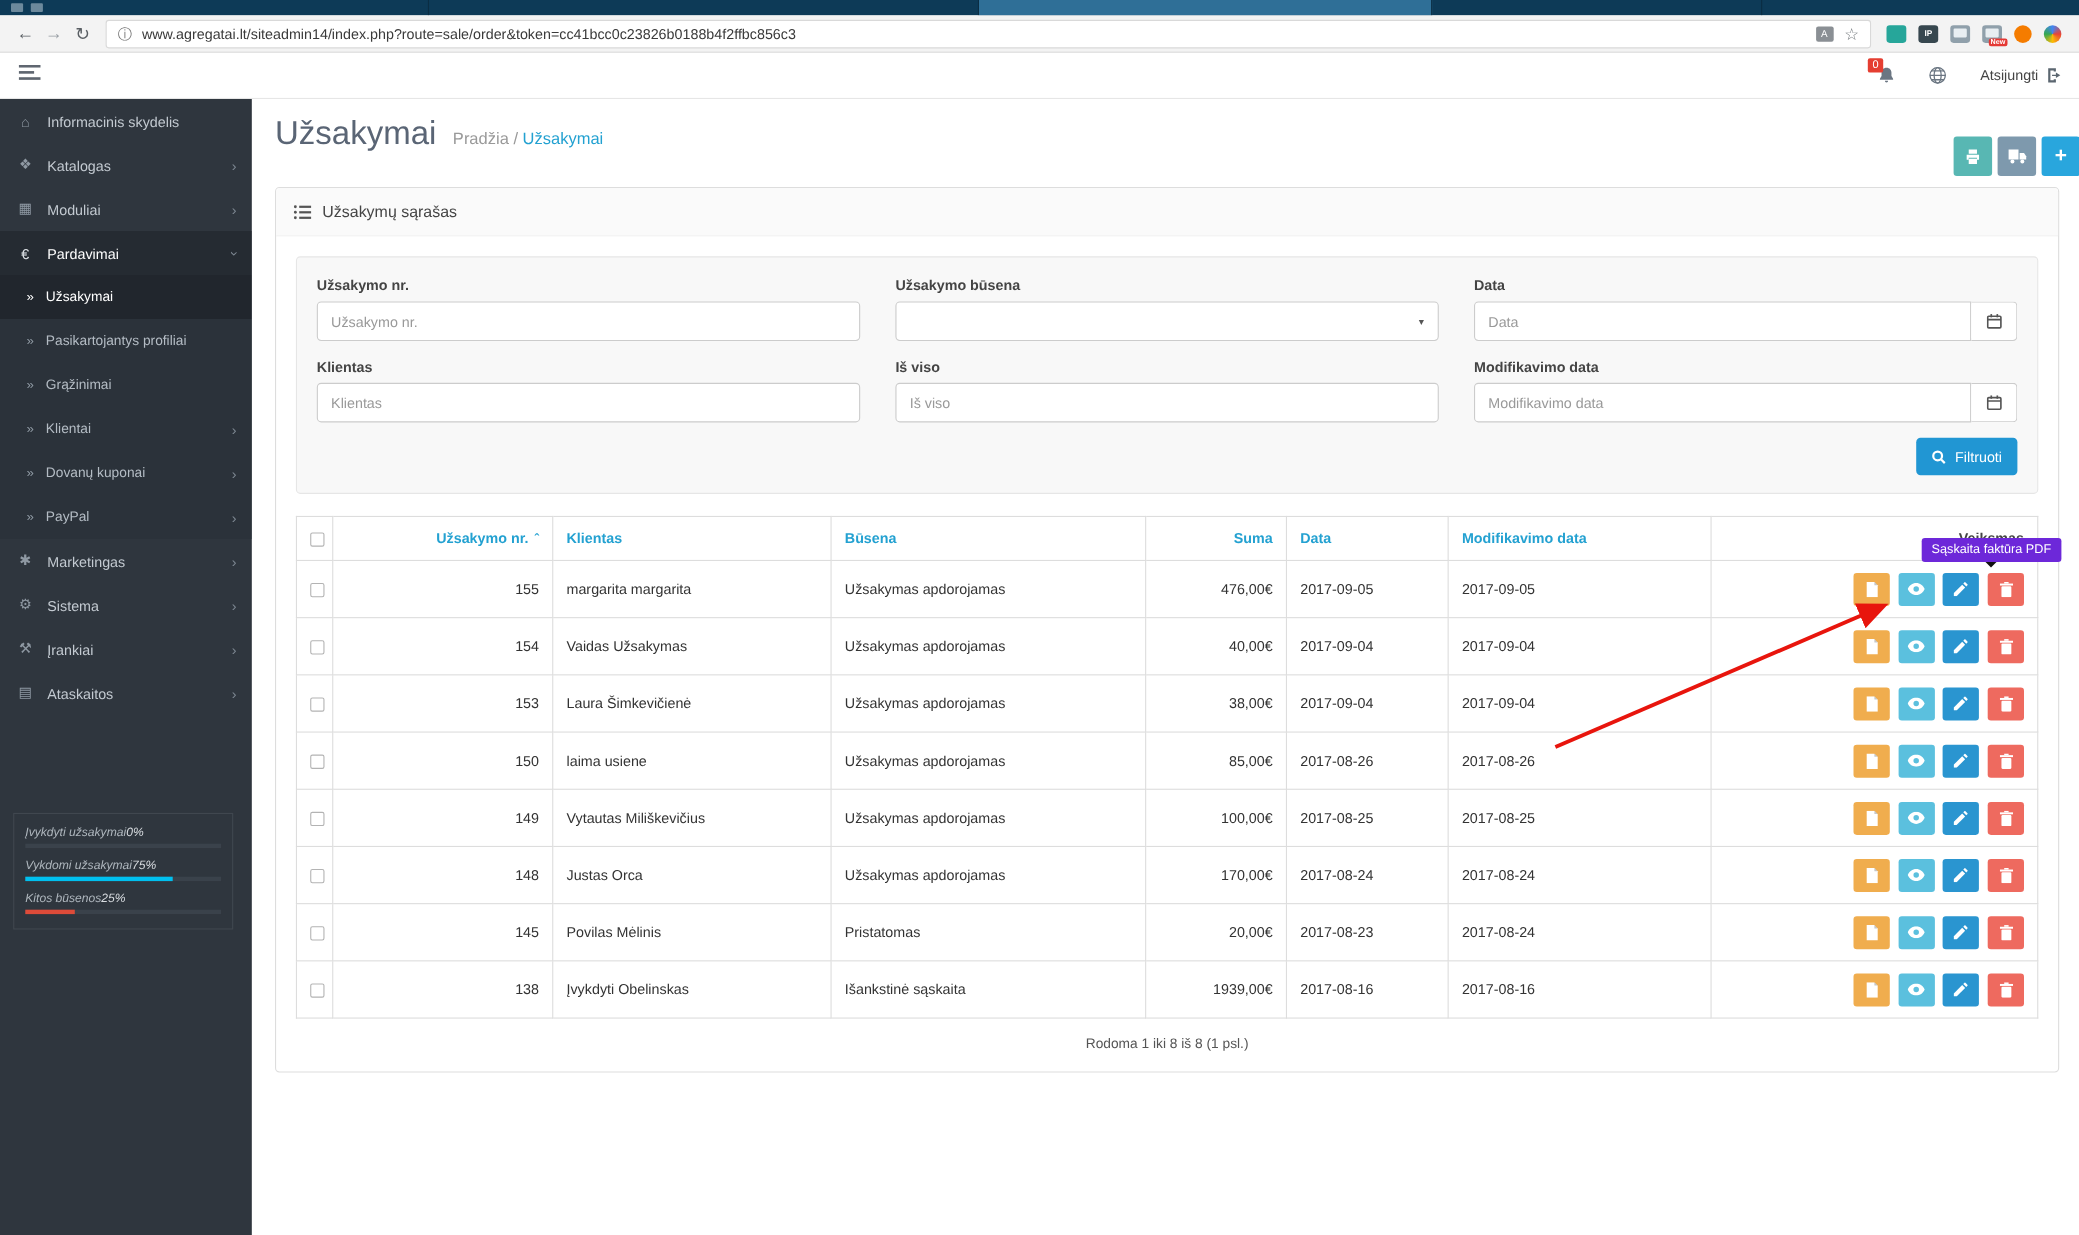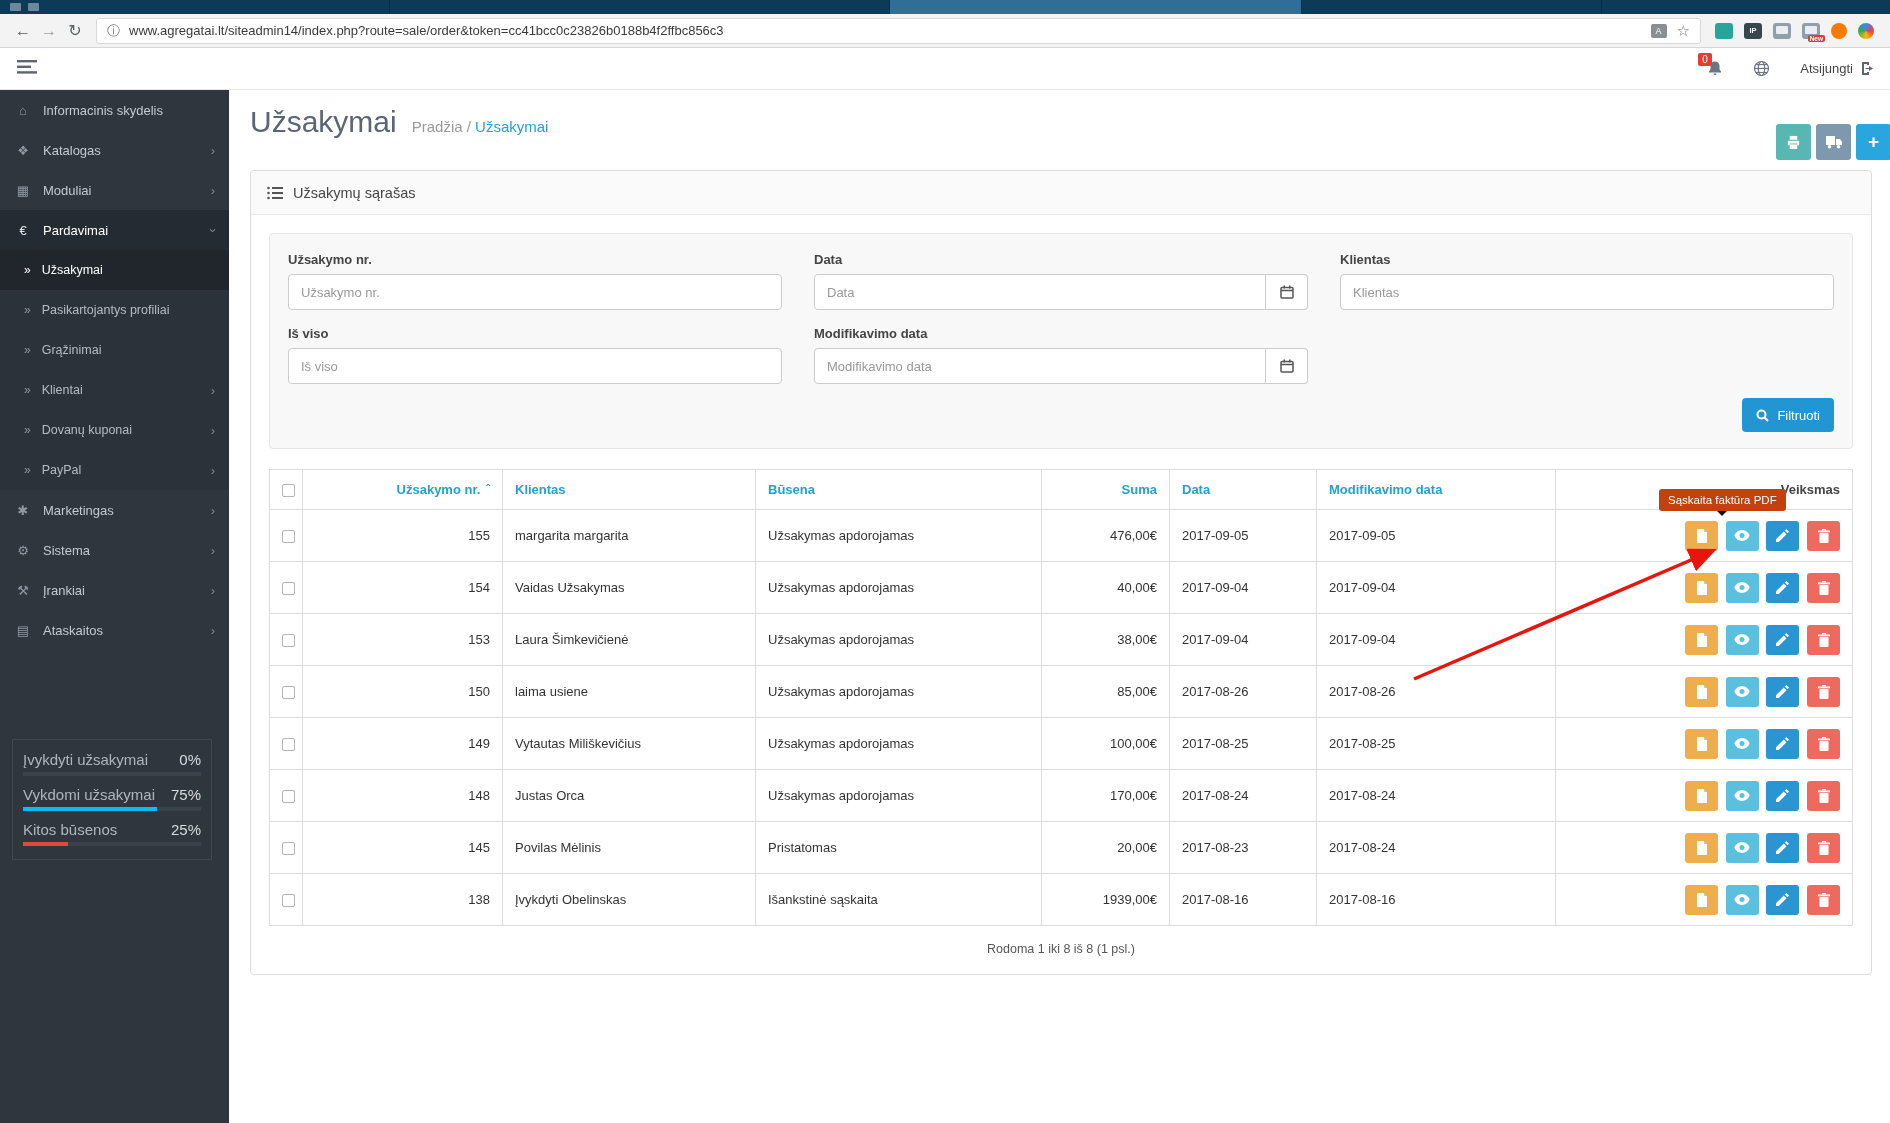--- a/index.html
+++ b/index.html
@@ -52,21 +52,21 @@
   .mi-icon { width:18px; text-align:center; font-size:13px; color:#8f99a3; flex:none; }
   .chev { margin-left:auto; color:#7d8791; font-size:13px; }
   .chev.down { transform:rotate(90deg); }
   .menu-item.active { background:#252b32; color:#fff; }
   .menu-item.active .mi-icon { color:#dfe4e8; }
   .submenu .menu-item { background:#2b323a; padding-left:24px; font-size:12.5px; color:#b4bcc4; }
   .sub-mark { color:#8f99a3; font-size:12px; }
   .submenu .menu-item.subactive { background:#21262d; color:#fff; }
   .submenu .menu-item.subactive .sub-mark { color:#fff; }
   .stats { position:absolute; top:649px; left:12px; width:200px; border:1px solid #40474f; padding:11px 10px 3px; }
-  .stat-row { display:flex; justify-content:space-between; color:#aeb6bd; font-size:15px; }
+  .stat-row { display:flex; color:#aeb6bd; font-size:11px;font-style:italic; }
   .stat-val { color:#d8dce0; }
   .stat-bar { height:4px; background:#3a424b; margin:4px 0 10px; }
   .stat-fill { height:100%; width:0; }
 
   
   .main { position:absolute; left:229px; top:90px; width:1661px; height:1033px; background:#fff; }
   .page-title-row { position:absolute; left:21px; top:15px; display:flex; align-items:baseline; gap:15px; }
   .page-title { font-size:30px; color:#5a6575; font-weight:normal; }
   .breadcrumb { font-size:15px; color:#999; }
   .bc-link { color:#23a1d1; cursor:pointer; }
@@ -103,21 +103,21 @@
   .cb { display:inline-block; width:13px; height:13px; border:1px solid #b3b3b3; border-radius:2px; background:#fff; vertical-align:middle; cursor:pointer; }
   td.actions, th.actions { text-align:right; }
   .abtn { display:inline-flex; width:33px; height:30px; border-radius:3px; align-items:center; justify-content:center; margin-left:4px; vertical-align:middle; cursor:pointer; }
   .abtn.pdf { background:#f0ad4e; }
   .abtn.view { background:#5bc0de; }
   .abtn.edit { background:#2a95d0; }
   .abtn.del { background:#ee6a5f; }
   .summary { text-align:center; font-size:12.5px; color:#555; margin-top:16px; }
 
   
-  .tooltip { position:absolute; left:1659px; top:489px; background:#c2410c; color:#fff; font-size:11.5px; padding:5px 9px; border-radius:3px; z-index:40; white-space:nowrap; }
+  .tooltip { position:absolute; left:1747px; top:489px; background:#6d28d9; color:#fff; font-size:11.5px; padding:5px 9px; border-radius:3px; z-index:40; white-space:nowrap; }
   .tooltip::after { content:""; position:absolute; left:50%; margin-left:-5px; top:100%; border:5px solid transparent; border-top-color:#111; }
   .annot { position:absolute; left:0; top:0; pointer-events:none; z-index:60; }
 </style>
 </head>
 <body>
 
 <div id="screen">
 
   <div class="tabstrip">
     <div class="winicons">
@@ -335,20 +335,27 @@
       </div>
       <div class="panel-body">
 
         <div class="well">
           <div class="fgrid">
             <div class="fld">
               <label>Užsakymo nr.</label>
               <input class="input" type="text" placeholder="Užsakymo nr." style="">
             </div>
             <div class="fld">
+              <label>Užsakymo būsena</label>
+              <div class="selectwrap">
+                <div class="input"></div>
+                <span class="caret">▼</span>
+              </div>
+            </div>
+            <div class="fld">
               <label>Data</label>
               <div class="inputgroup">
                 <input class="input" type="text" placeholder="Data" style="">
                 <span class="igbtn">
                   <svg width="14" height="14" viewBox="0 0 14 14">
                       <rect x="1" y="2.5" width="12" height="10.5" rx="1" fill="none" stroke="#555" stroke-width="1.5"></rect>
                       <line x1="1" y1="5.5" x2="13" y2="5.5" stroke="#555" stroke-width="1.5"></line>
                       <rect x="3.5" y="0.5" width="1.5" height="3" fill="#555"></rect>
                       <rect x="9" y="0.5" width="1.5" height="3" fill="#555"></rect>
                     </svg>

